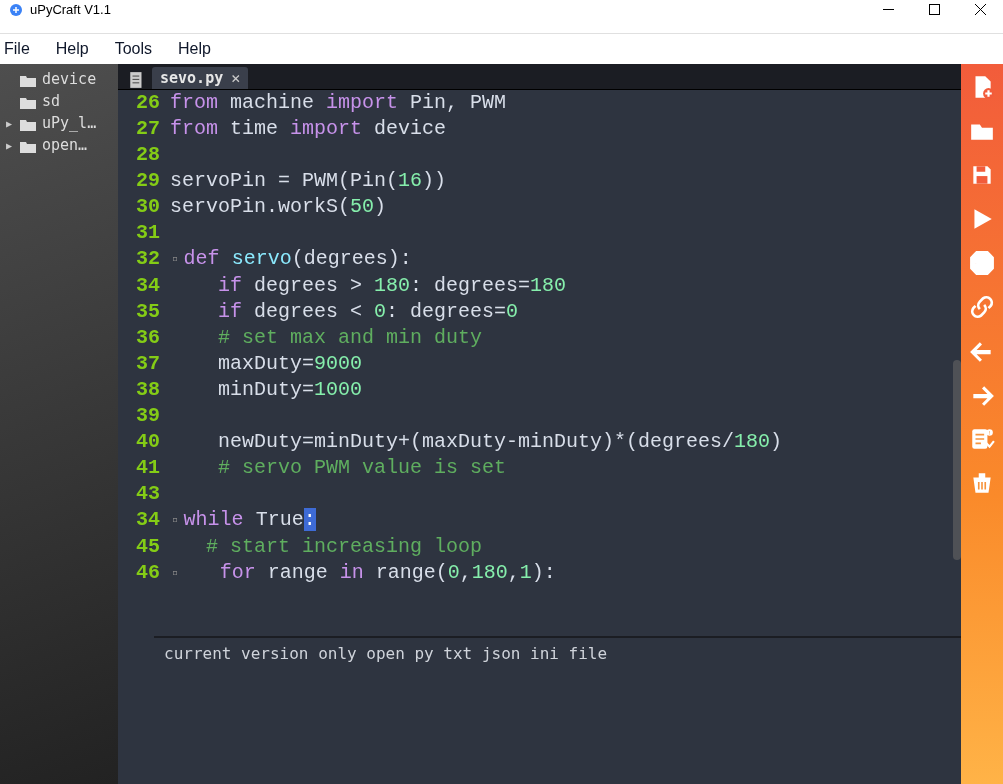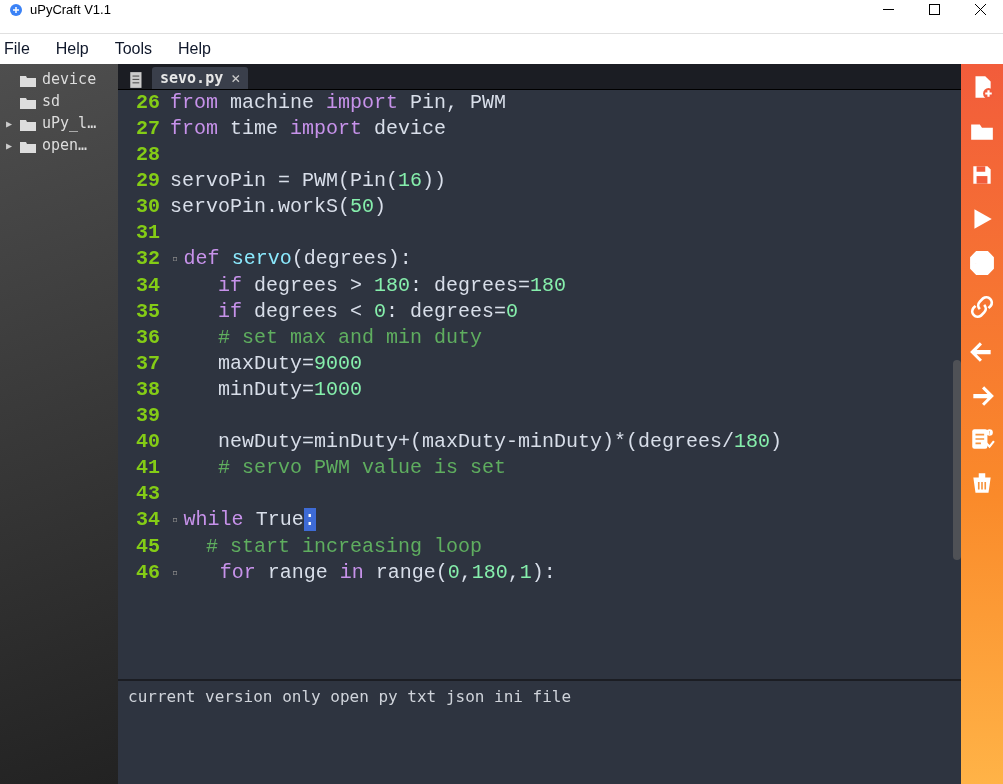--- a/index.html
+++ b/index.html
@@ -25,21 +25,21 @@
 .editor { flex: 1; overflow: auto; font-family: Consolas, "Courier New", monospace; font-size: 20px; line-height: 26px; background: #2e3440; position: relative; }
 .code-row { display: flex; }
 .gutter { width: 52px; text-align: right; padding-right: 10px; color: #84cc16; user-select: none; font-weight: bold; }
 .code { white-space: pre; color: #d8dee9; flex:1; }
 .k-from, .k-import, .k-def, .k-if, .k-while, .k-for, .k-in { color: #c792ea; }
 .k-id { color: #8be9fd; }
 .k-num { color: #86efac; }
 .k-cmt { color: #5fae5f; }
 .k-hl { background:#3e6bd6; color:#fff; }
 .fold-marker{ color:#888; margin-right:4px; font-size:16px;}
-.console { height: 105px; background: #2e3440; border-top: 2px solid #1b1d23; color: #cfd3da; font-family: Consolas, monospace; font-size: 16px; padding: 6px 10px; }
+.console { height: 148px; background: #2e3440; border-top: 2px solid #1b1d23; color: #cfd3da; font-family: Consolas, monospace; font-size: 16px; padding: 6px 10px; margin-left: 36px; }
 .toolbar { width: 42px; background: linear-gradient(180deg,#f25c3b 0%, #fa8a2a 60%, #ffb347 100%); display: flex; flex-direction: column; align-items: center; padding-top: 8px; gap: 14px; }
 .tool-btn { width: 30px; height: 30px; display:flex; align-items:center; justify-content:center; cursor:pointer; color:#fff; }
 .tool-btn svg { width:26px; height:26px; }
 .scrollbar-ind { position:absolute; right:0; top:270px; width:8px; height:200px; background:#666; border-radius:4px; opacity:.6;}
 </style>
 </head>
 <body>
 
 <div class="titlebar">
   <div class="titlebar-left">

